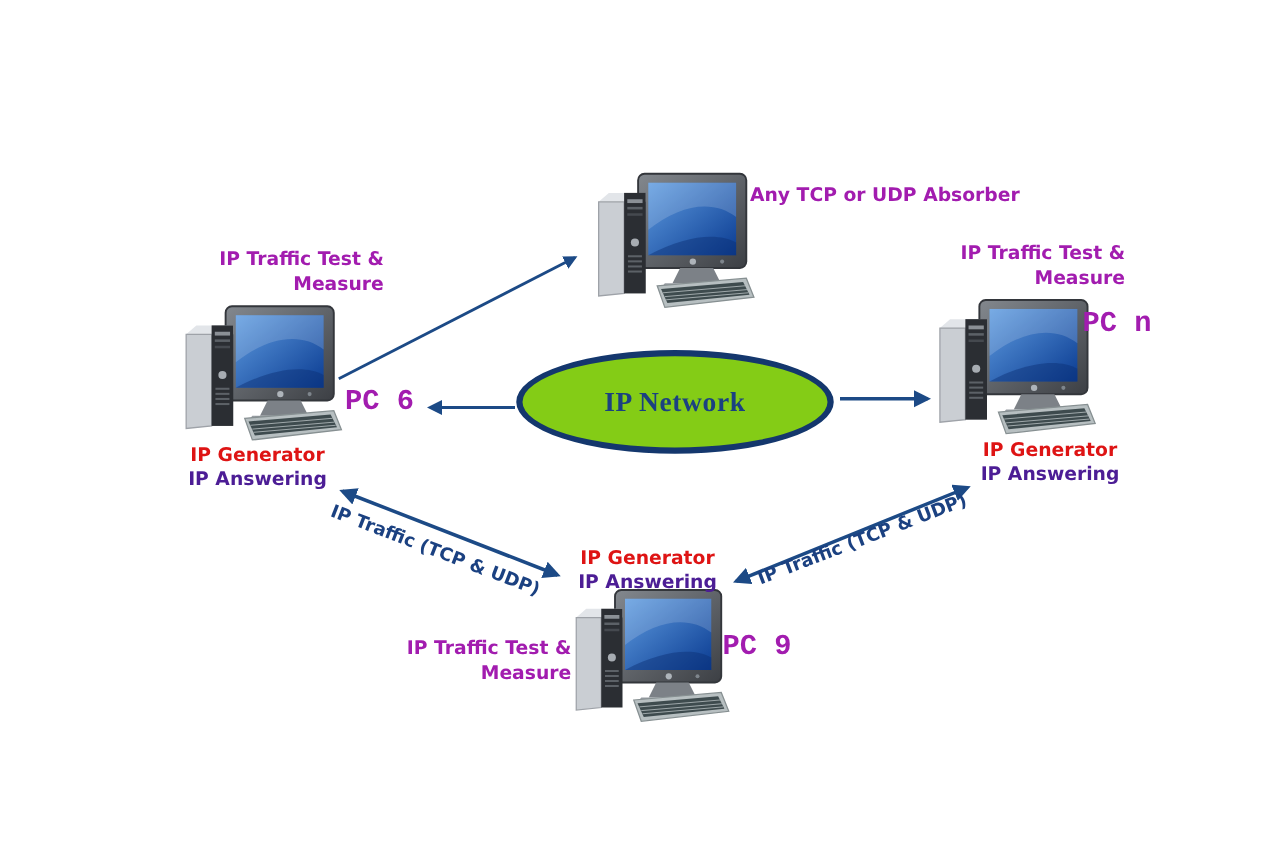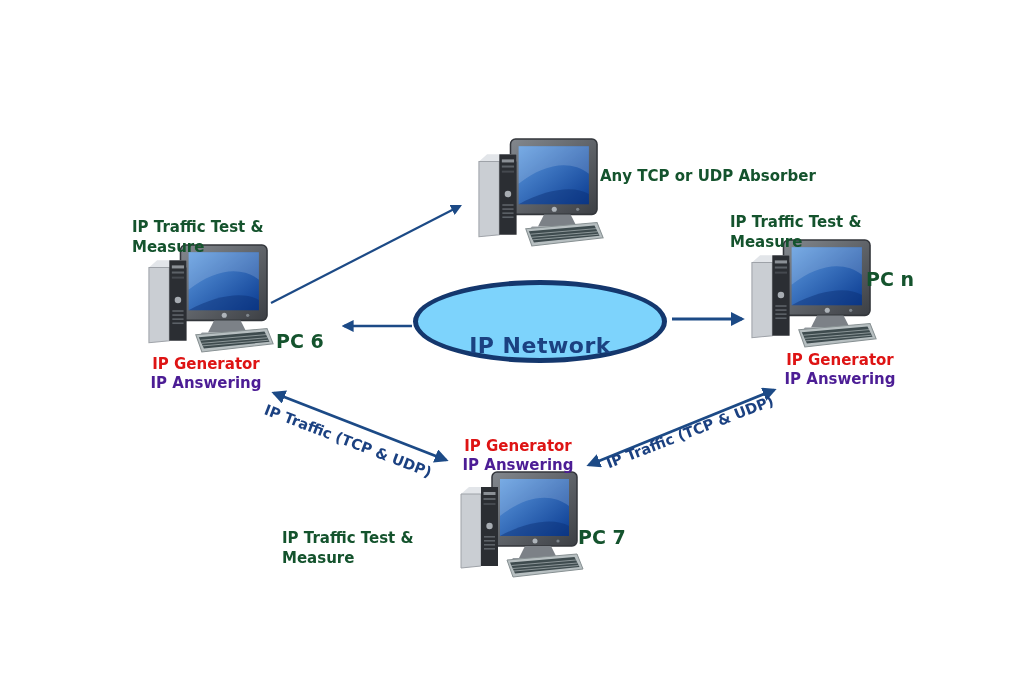--- a/index.html
+++ b/index.html
@@ -5,35 +5,35 @@
   html,body{margin:0;padding:0;background:#ffffff;}
   .canvas{
     position:relative;
     width:1024px;height:683px;
     background:#ffffff;
     font-family:"DejaVu Sans","Liberation Sans",sans-serif;
     overflow:hidden;
   }
   .arrows{position:absolute;left:0;top:0;width:1024px;height:683px;pointer-events:none;}
   .pc{position:absolute;}
-  .lbl{position:absolute;font-weight:bold;color:#14532d;margin-top:20px;}
-  .caption{font-size:15px;line-height:20px;text-align:left;}
-  .pcname{font-size:19px;line-height:26px;white-space:nowrap;}
+  .lbl{position:absolute;font-weight:bold;color:#a21caf;}
+  .caption{font-size:15px;line-height:20px;text-align:right;}
+  .pcname{font-size:23px;line-height:26px;white-space:nowrap;font-family:Liberation Mono, monospace;}
   .absorber{font-size:15px;white-space:nowrap;}
   .genans{position:absolute;font-weight:bold;font-size:15px;line-height:19px;text-align:center;white-space:nowrap;}
   .gen{color:#de1414;}
   .ans{color:#4c1d95;}
   .linklbl{
     position:absolute;font-weight:bold;font-size:14.5px;color:#1b4181;
     white-space:nowrap;transform-origin:center center;
   }
   .ellipse{
     position:absolute;left:413px;top:280px;width:254px;height:83px;
     box-sizing:border-box;border:5px solid #14376d;border-radius:50%;
-    display:flex;align-items:flex-end;justify-content:center;background:#7dd3fc;
+    display:flex;align-items:center;justify-content:center;background:#84cc16;font-family:Liberation Serif, serif;
   }
   .ellipse span{font-weight:bold;font-size:22px;color:#1b4181;letter-spacing:0.5px;}
 </style>
 </head>
 <body>
 
 <div class="canvas">
 
   <svg width="0" height="0" style="position:absolute" aria-hidden="true">
     <defs>
@@ -123,19 +123,19 @@
   <div class="lbl pcname" style="left:866px;top:246px">PC n</div>
   <div class="genans" style="left:780px;top:351px;width:120px">
     <div class="gen">IP Generator</div>
     <div class="ans">IP Answering</div>
   </div>
 
   <div class="genans" style="left:458px;top:437px;width:120px">
     <div class="gen">IP Generator</div>
     <div class="ans">IP Answering</div>
   </div>
-  <div class="lbl pcname" style="left:578px;top:504px">PC 7</div>
+  <div class="lbl pcname" style="left:578px;top:504px">PC 9</div>
   <div class="lbl caption" style="left:282px;top:508px;width:175px">IP Traffic Test &amp; Measure</div>
 
   <div class="linklbl" style="left:348px;top:441px;transform:translate(-50%,-50%) rotate(21deg)">IP Traffic (TCP &amp; UDP)</div>
   <div class="linklbl" style="left:690px;top:432px;transform:translate(-50%,-50%) rotate(-21deg)">IP Traffic (TCP &amp; UDP)</div>
 
 </div>
 
 </body></html>

